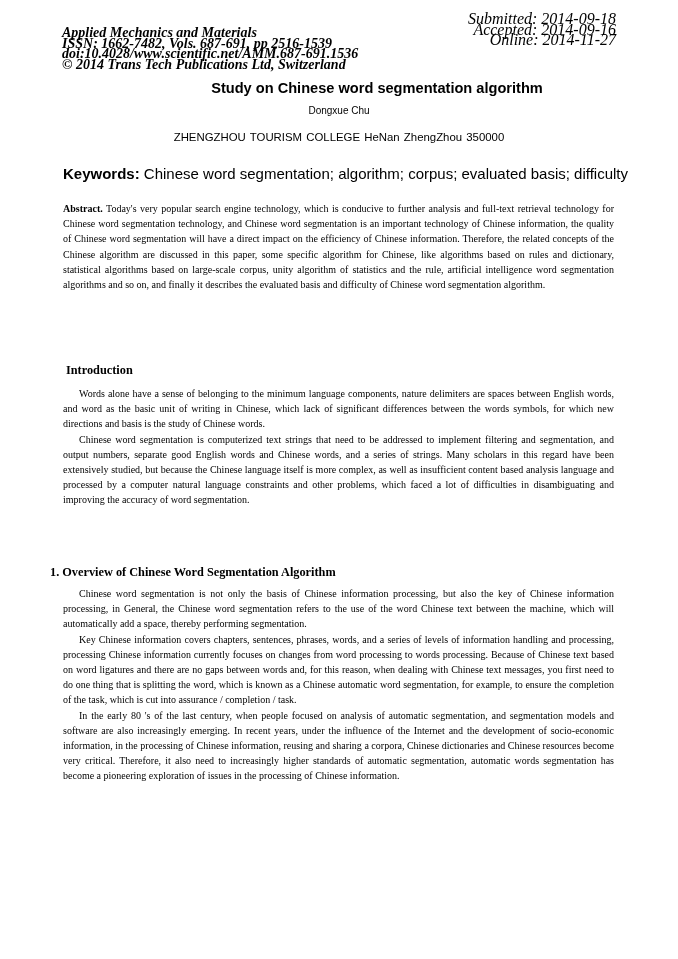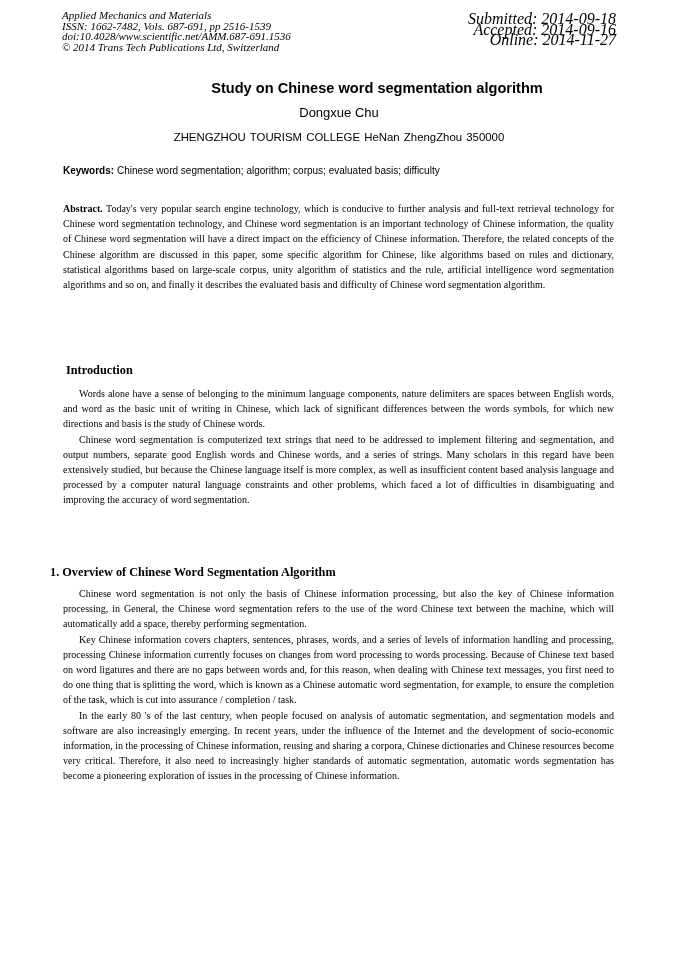--- a/index.html
+++ b/index.html
@@ -1,23 +1,23 @@
 <!DOCTYPE html>
 <html><head>
 <meta charset="utf-8">
 <style>
   html, body { margin: 0; padding: 0; background: #ffffff; }
   body { width: 678px; height: 959px; position: relative; overflow: hidden; color: #000; }
   .page { position: absolute; left: 0; top: 0; width: 678px; height: 959px; }
-  .hdr-left { position: absolute; left: 62px; top: 10px; font-family: "Liberation Serif", serif; font-style: italic; font-size: 11px; line-height: 10.6px; }
+  .hdr-left { position: absolute; left: 62px; top: 28px; font-family: "Liberation Serif", serif; font-style: italic; font-size: 14px; line-height: 10.6px; font-weight: bold; }
   .hdr-right { position: absolute; right: 62px; top: 14px; font-family: "Liberation Serif", serif; font-style: italic; font-size: 16px; line-height: 10.6px; text-align: right; }
   .title { position: absolute; left: 0; width: 678px; top: 80px; text-align: center; font-family: "Liberation Sans", sans-serif; font-weight: bold; font-size: 14.6px; margin-left: 38px; }
-  .author { position: absolute; left: 0; width: 678px; top: 105px; text-align: center; font-family: "Liberation Sans", sans-serif; font-size: 13px; }
+  .author { position: absolute; left: 0; width: 678px; top: 105px; text-align: center; font-family: "Liberation Sans", sans-serif; font-size: 10px; }
   .affil { position: absolute; left: 0; width: 678px; top: 131px; text-align: center; font-family: "Liberation Sans", sans-serif; font-size: 11.4px; word-spacing: 1px; }
-  .keywords { position: absolute; left: 63px; top: 165px; font-family: "Liberation Sans", sans-serif; font-size: 10px; }
+  .keywords { position: absolute; left: 63px; top: 165px; font-family: "Liberation Sans", sans-serif; font-size: 15px; }
   .keywords b { font-weight: bold; }
   .body { position: absolute; left: 63px; width: 551px; font-family: "Liberation Serif", serif; font-size: 10px; line-height: 15.2px; text-align: justify; }
   .body p { margin: 0; }
   .indent { text-indent: 16px; }
   .abstract { top: 201px; }
   .abstract b { font-weight: bold; }
   .h1 { position: absolute; left: 66px; font-family: "Liberation Serif", serif; font-weight: bold; font-size: 12.3px; }
   .h-intro { top: 363px; }
   .intro { top: 386px; }
   .h-sec1 { top: 565px; left: 50px; }

